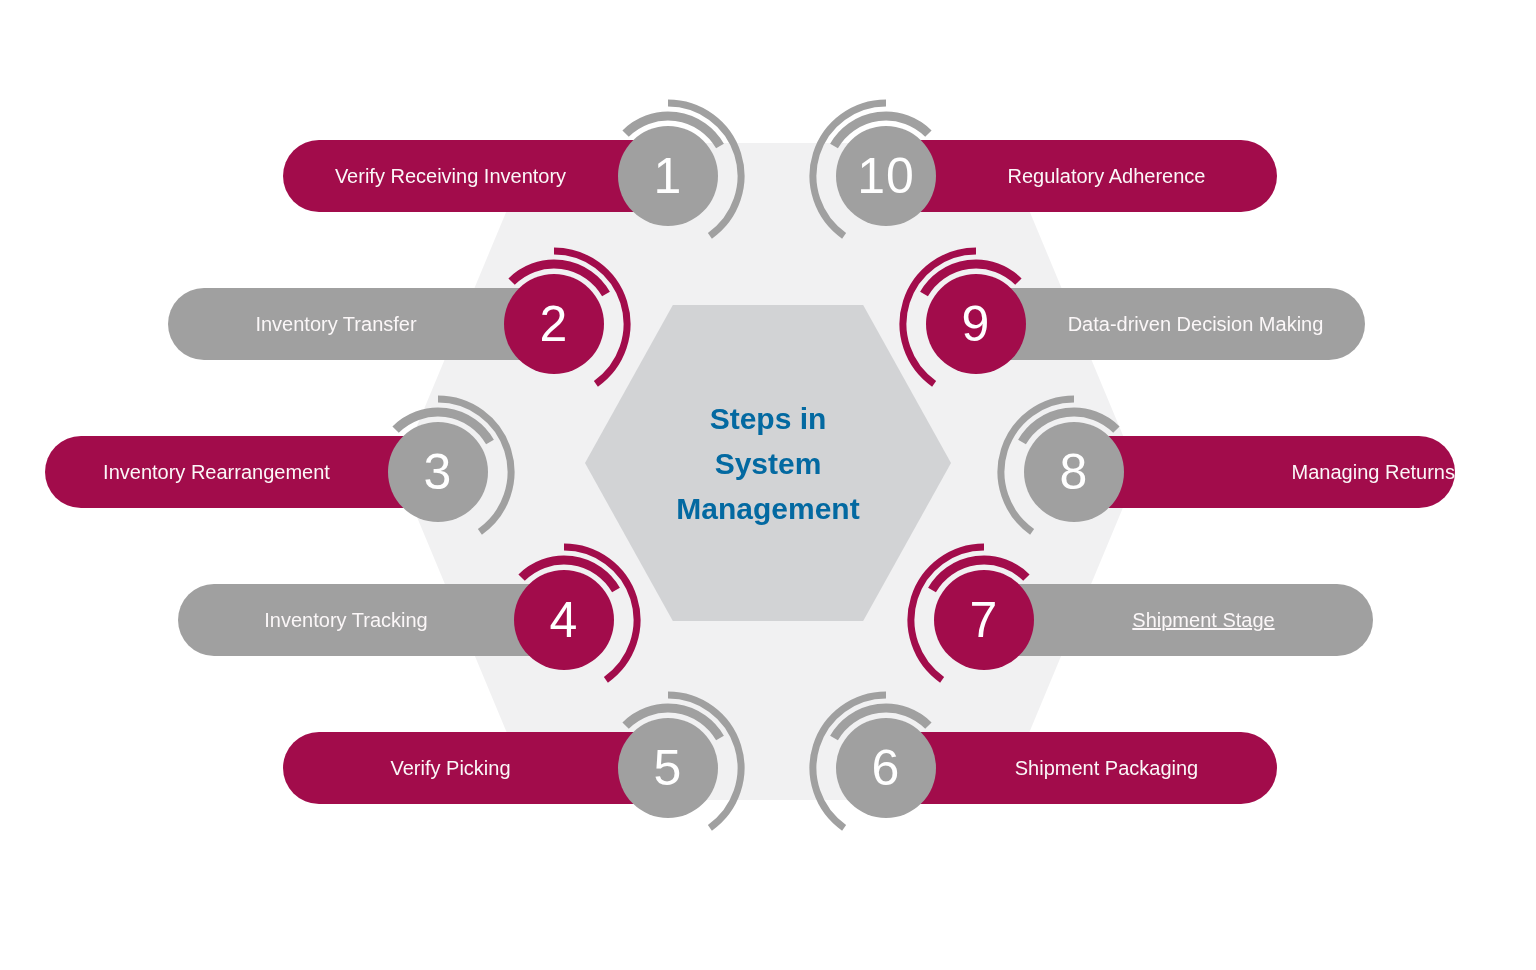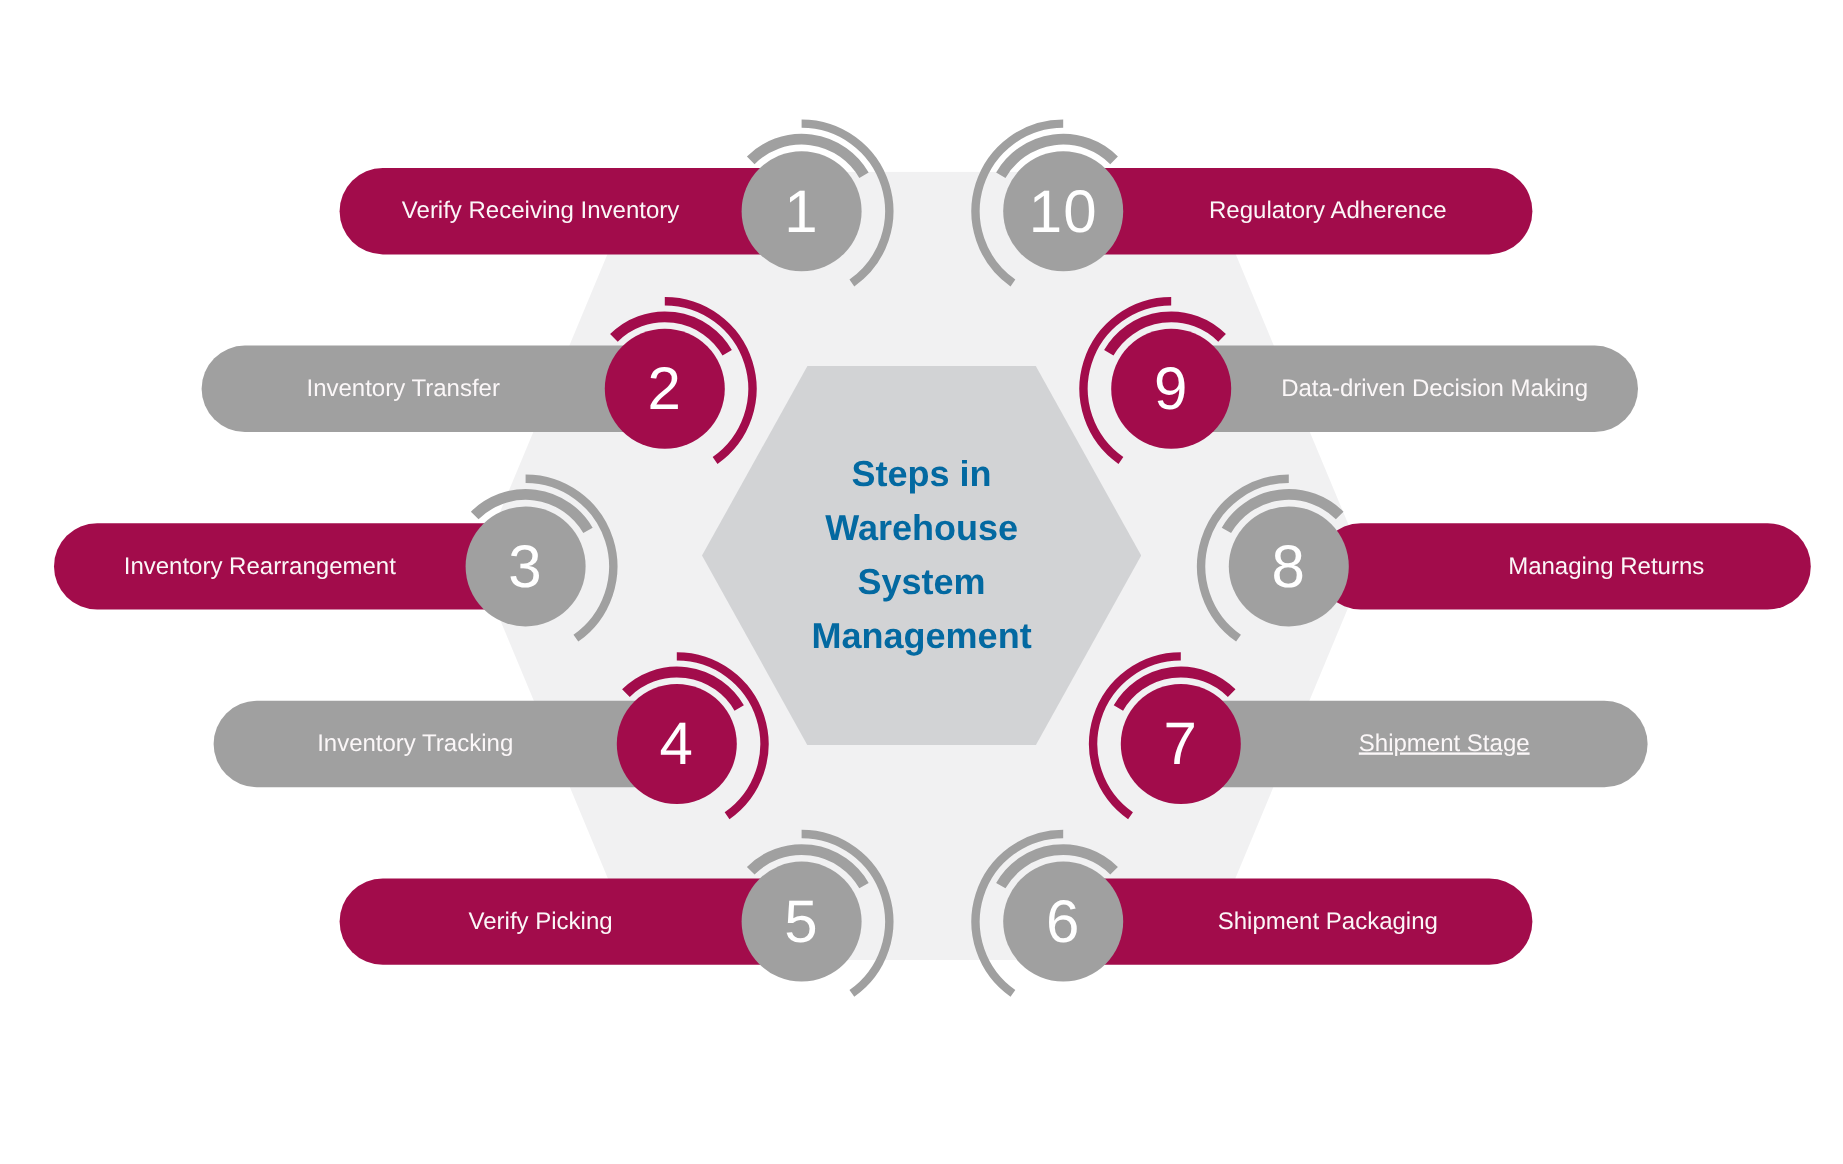--- a/index.html
+++ b/index.html
@@ -49,21 +49,20 @@
 </head>
 <body>
 
 <div class="canvas">
 
   <div class="hex-outer"></div>
 
   <div class="hex-inner">
     <div class="title">
       <span>Steps in</span>
-      <span>Warehouse</span>
       <span>System</span>
       <span>Management</span>
     </div>
   </div>
 
   <div class="pill accent pad-right" style="left:283px;top:140px;width:405px;">
     <span>Verify Receiving Inventory</span>
   </div>
   <div class="badge muted" style="left:588px;top:96px;">
     <svg viewBox="0 0 160 160">
@@ -115,21 +114,21 @@
   </div>
   <div class="badge muted" style="left:358px;top:392px;">
     <svg viewBox="0 0 160 160">
       <circle cx="80" cy="80" r="50" fill="currentColor"></circle>
       <path d="M 37.6 37.6 A 60 60 0 0 1 132 50" fill="none" stroke="currentColor" stroke-width="9"></path>
       <path d="M 80 7 A 73 73 0 0 1 121.9 139.8" fill="none" stroke="currentColor" stroke-width="7"></path>
     </svg>
     <span class="num">3</span>
   </div>
 
-  <div class="pill accent pad-left" style="left:1098px;top:436px;width:411px;">
+  <div class="pill accent pad-left" style="left:1044px;top:436px;width:411px;justify-content:flex-end;">
     <span>Managing Returns</span>
   </div>
   <div class="badge muted flip" style="left:994px;top:392px;">
     <svg viewBox="0 0 160 160">
       <circle cx="80" cy="80" r="50" fill="currentColor"></circle>
       <path d="M 37.6 37.6 A 60 60 0 0 1 132 50" fill="none" stroke="currentColor" stroke-width="9"></path>
       <path d="M 80 7 A 73 73 0 0 1 121.9 139.8" fill="none" stroke="currentColor" stroke-width="7"></path>
     </svg>
     <span class="num">8</span>
   </div>

